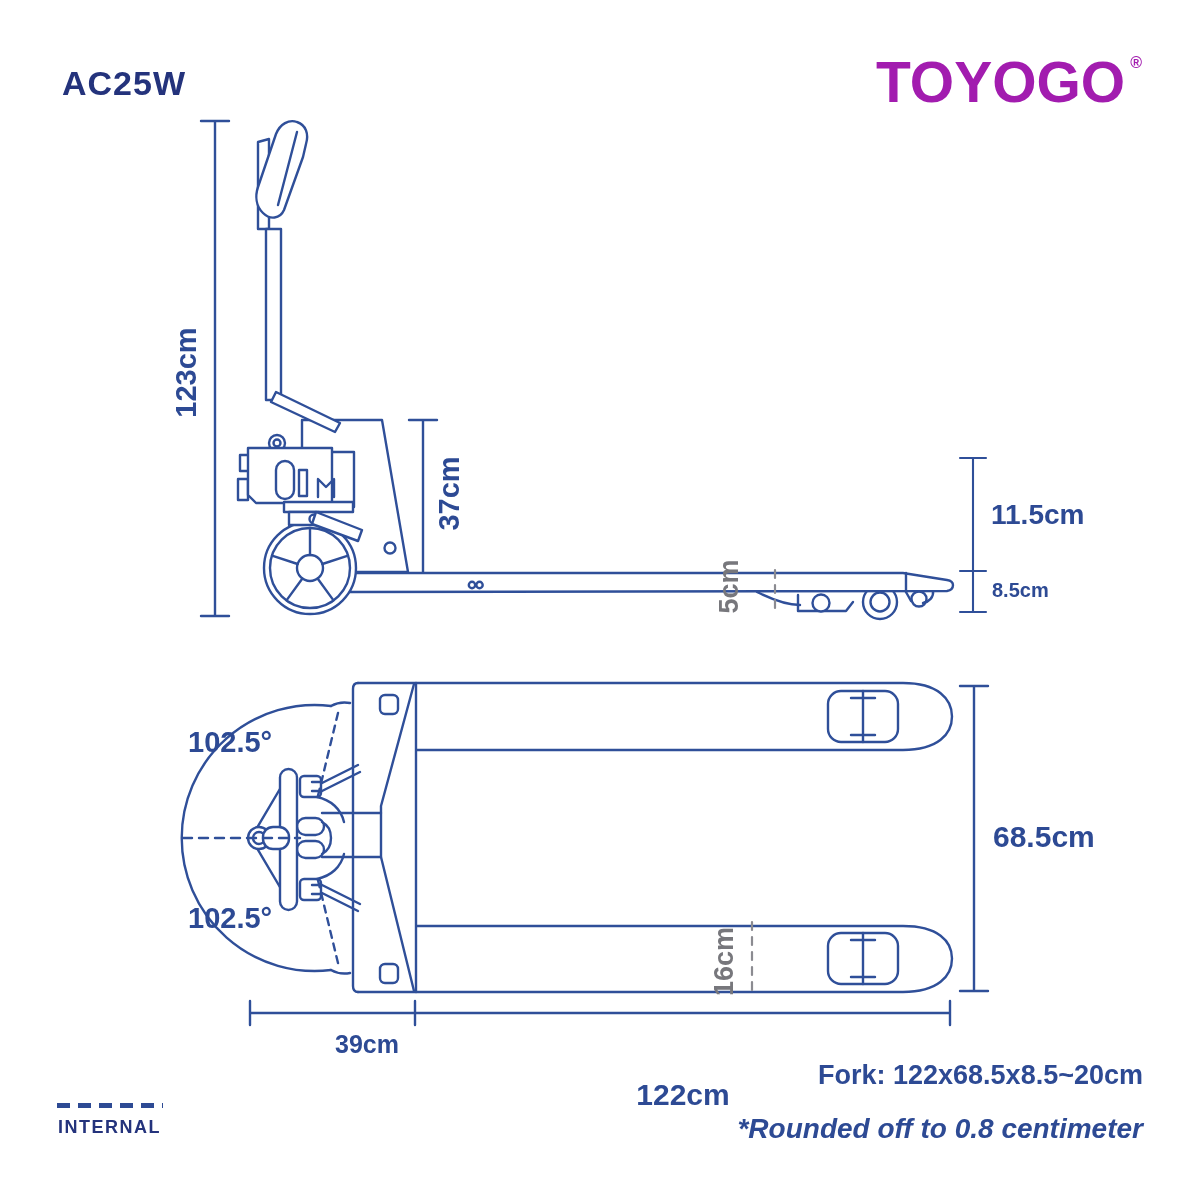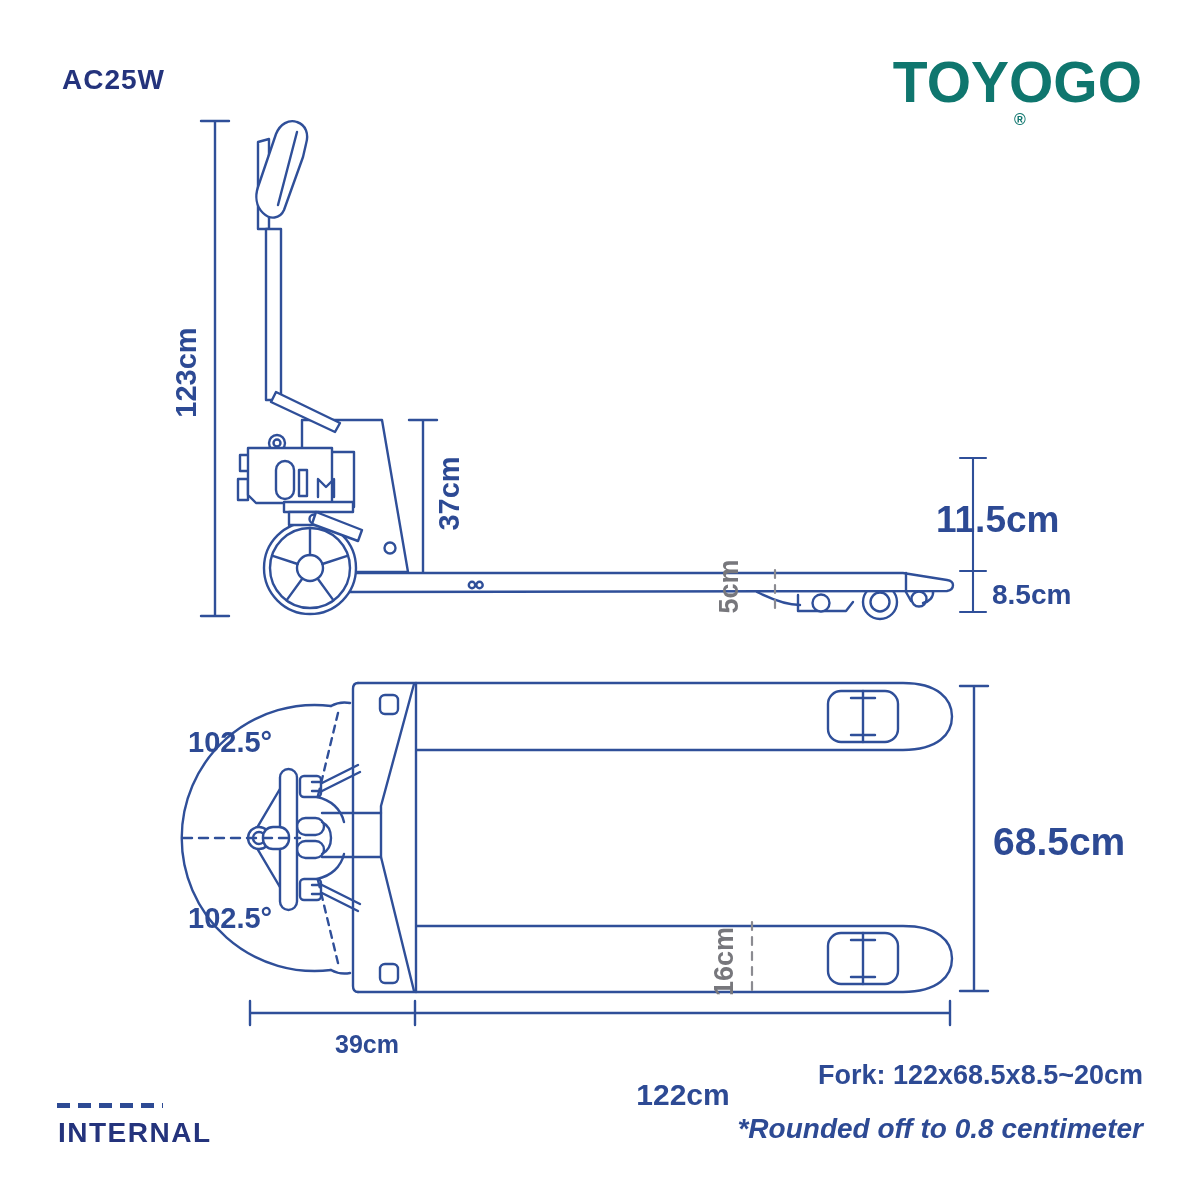--- a/index.html
+++ b/index.html
@@ -8,44 +8,43 @@
     font-family:"Liberation Sans", sans-serif;overflow:hidden;
   }
   .abs{position:absolute;}
   .lbl{
     position:absolute;color:#2d4a94;font-weight:bold;
     font-size:29px;white-space:nowrap;
   }
   .rot{transform:rotate(-90deg);text-align:center;}
   .gray{color:#77777c;}
   .model{
-    left:62px;top:64px;font-size:28px;letter-spacing:1px;color:#24337c;
+    left:62px;top:64px;font-size:34px;letter-spacing:1px;color:#24337c;
     font-weight:bold;position:absolute;white-space:nowrap;
   }
   .brand-wrap{
-    position:absolute;top:54px;right:58px;display:flex;align-items:center;
-    color:#0f766e;
-    flex-direction:column;
+    position:absolute;top:54px;right:58px;display:flex;align-items:flex-start;
+    color:#a21caf;
   }
   .brand{font-size:57px;font-weight:bold;letter-spacing:0px;line-height:1;}
   .reg{font-size:16px;font-weight:bold;margin:0 0 5px 5px;}
   .v123{left:126px;top:356px;width:120px;}
   .v37{left:399px;top:477px;width:100px;}
   .v5{left:689px;top:571px;width:80px;font-size:27px;}
-  .d115{left:936px;top:499px;font-size:37px;}
-  .d85{left:992px;top:579px;font-size:28px;}
+  .d115{left:991px;top:499px;font-size:28px;}
+  .d85{left:992px;top:579px;font-size:20px;}
   .a1{left:188px;top:726px;}
   .a2{left:188px;top:902px;}
   .v16{left:679px;top:946px;width:90px;font-size:27px;}
-  .d685{left:993px;top:820px;font-size:39px;}
+  .d685{left:993px;top:820px;font-size:30px;}
   .d39{left:279px;top:1030px;width:120px;text-align:right;font-size:25px;}
   .d122{left:613px;top:1030px;width:140px;text-align:center;font-size:30px;margin-top:48px;}
   .forkspec{right:57px;top:1060px;font-size:27px;margin-left:28px;}
   .note{right:57px;top:1113px;font-size:28px;font-style:italic;font-weight:bold;}
-  .internal{left:58px;top:1117px;font-size:28px;letter-spacing:1.5px;color:#24337c;}
+  .internal{left:58px;top:1117px;font-size:18px;letter-spacing:1.5px;color:#24337c;}
   .internal-dash{
     position:absolute;left:57px;top:1103px;width:106px;height:4.5px;
     background:repeating-linear-gradient(90deg,#2d4a94 0 13px,transparent 13px 21px);
   }
 </style>
 </head>
 <body>
 
 <svg class="abs" style="left:0;top:0" width="1200" height="1200" viewBox="0 0 1200 1200" xmlns="http://www.w3.org/2000/svg">
   <g stroke="#2f4f99" stroke-width="2.4" fill="none" stroke-linecap="round" stroke-linejoin="round">

